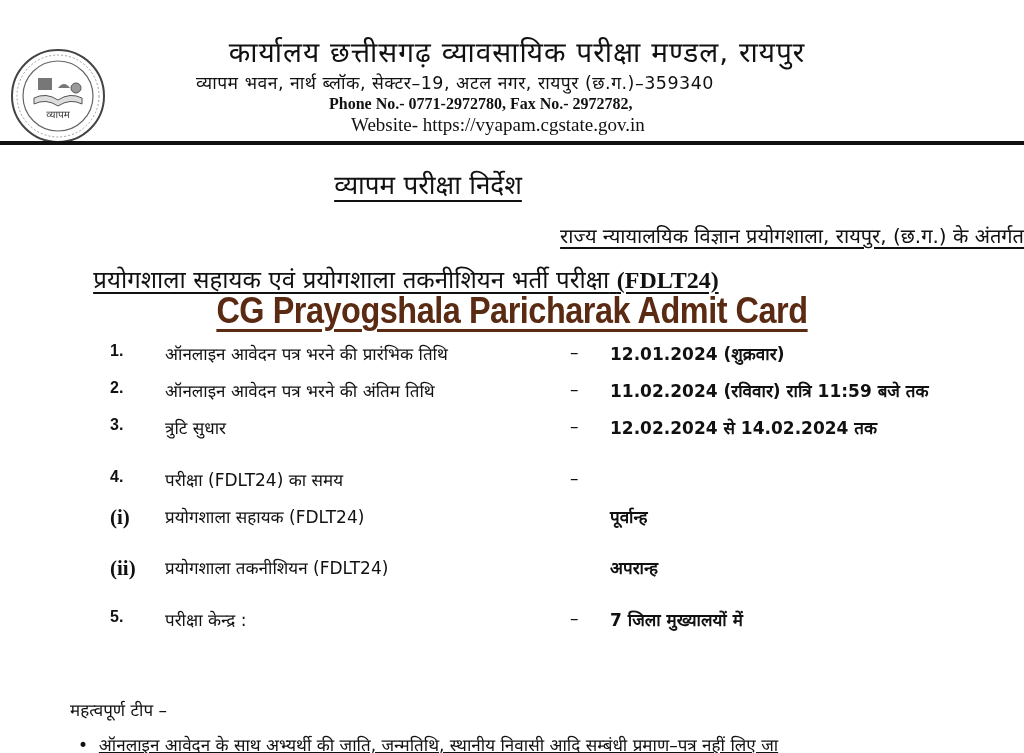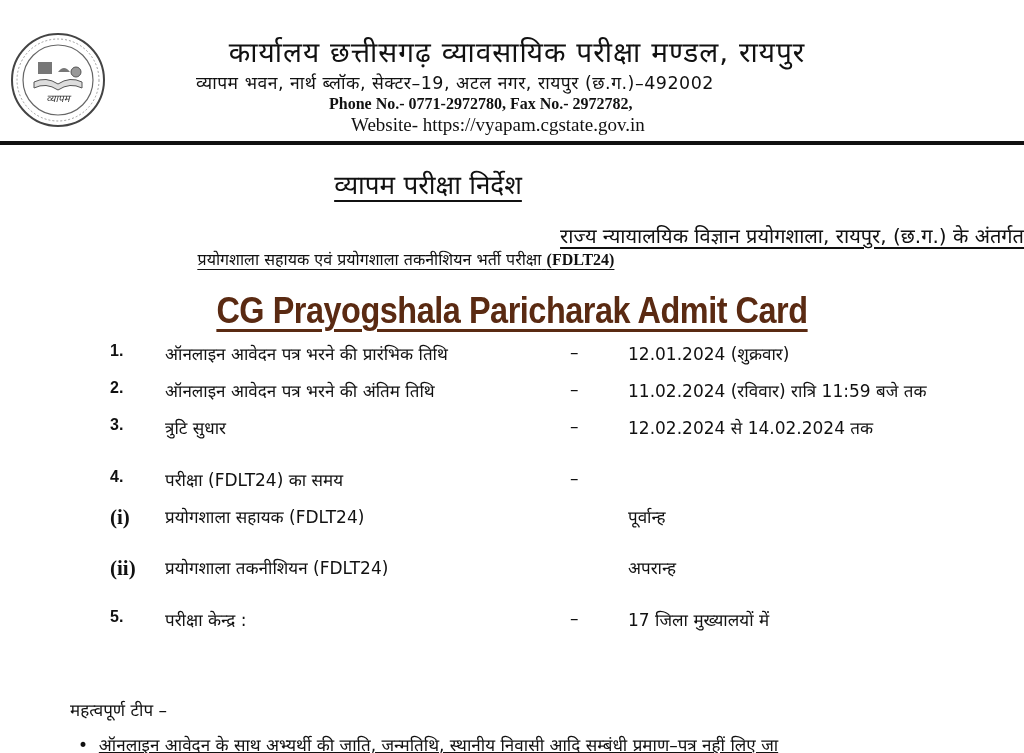--- a/index.html
+++ b/index.html
@@ -1,37 +1,37 @@
 <!DOCTYPE html>
 <html><head>
 <meta charset="utf-8">
 <style>
   html, body { margin:0; padding:0; background:#ffffff; }
   body { width:1024px; height:753px; overflow:hidden; position:relative; color:#111; font-family:"DejaVu Sans", sans-serif; }
-  .logo { position:absolute; left:10px; top:32px; width:96px; height:96px;font-style:italic; }
+  .logo { position:absolute; left:10px; top:48px; width:96px; height:96px; }
   .hdr-title { position:absolute; left:0; width:1024px; top:32px; text-align:center; font-size:28px; letter-spacing:1px; padding-left:10px; box-sizing:border-box; }
   .hdr-title span { display:inline-block; }
   .hdr-addr { position:absolute; left:196px; top:70px; font-size:17.5px; letter-spacing:0.5px; }
   .hdr-phone { position:absolute; left:329px; top:95px; font-family:"Liberation Serif", serif; font-weight:bold; font-size:16px; }
   .hdr-web { position:absolute; left:351px; top:114px; font-family:"Liberation Serif", serif; font-size:19px; }
   .rule { position:absolute; left:0; top:141px; width:1024px; height:4px; background:#111; }
   .doc-head { position:absolute; left:0; width:856px; top:166px; text-align:center; font-size:26px; }
   .doc-head span { text-decoration:underline; text-underline-offset:6px; }
   .sub1 { position:absolute; left:0; width:1024px; top:222px; text-align:right; font-size:20px; }
-  .sub2 { position:absolute; left:0; width:812px; top:248px; text-align:center; font-size:16px; }
+  .sub2 { position:absolute; left:0; width:812px; top:262px; text-align:center; font-size:24px; }
   .sub1 span, .sub2 span { text-decoration:underline; text-underline-offset:4px; }
   .sub2 b { font-family:"Liberation Serif", serif; font-weight:bold; }
   .banner { position:absolute; left:0; width:1024px; top:290px; text-align:center; font-family:"Liberation Sans", sans-serif; font-weight:bold; font-size:36px; color:#5a2a12; letter-spacing:-0.5px; transform:scaleX(0.9); }
   .banner span { text-decoration:underline; text-decoration-thickness:3px; text-underline-offset:6px; }
   .row { position:absolute; left:0; width:1024px; font-size:17px; }
   .row .num { position:absolute; left:110px; font-family:"Liberation Sans", sans-serif; font-weight:bold; font-size:16px; }
   .row .num.roman { left:110px; font-family:"Liberation Serif", serif; font-size:21px; }
   .row .lbl { position:absolute; left:165px; }
   .row .dash { position:absolute; left:570px; }
-  .row .val { position:absolute; left:628px; }
+  .row .val { position:absolute; left:610px;font-weight:bold; }
   .tip { position:absolute; left:70px; top:698px; font-size:17px; }
   .bullet { position:absolute; left:78px; top:733px; font-size:17px; white-space:nowrap; }
 </style>
 </head>
 <body>
 
 <div class="logo">
   <svg width="96" height="96" viewBox="0 0 96 96">
     <circle cx="48" cy="48" r="46" fill="#fff" stroke="#444" stroke-width="2"></circle>
     <circle cx="48" cy="48" r="35" fill="#fff" stroke="#666" stroke-width="1.2"></circle>
@@ -40,21 +40,21 @@
     <path d="M48 40 q6 -8 12 0 z" fill="#777"></path>
     <circle cx="66" cy="40" r="5" fill="#999" stroke="#555"></circle>
     <path d="M24 50 q12 -6 24 2 q12 -8 24 -2 l0 6 q-12 -6 -24 2 q-12 -8 -24 -2 z" fill="#ddd" stroke="#555"></path>
     <text x="48" y="70" text-anchor="middle" font-size="10" fill="#333" font-family="DejaVu Sans, sans-serif">व्यापम</text>
   </svg>
 </div>
 
 <div class="hdr-title">
   <span>कार्यालय छत्तीसगढ़ व्यावसायिक परीक्षा मण्डल, रायपुर</span>
 </div>
-<div class="hdr-addr">व्यापम भवन, नार्थ ब्लॉक, सेक्टर–19, अटल नगर, रायपुर (छ.ग.)–492002</div>
+<div class="hdr-addr">व्यापम भवन, नार्थ ब्लॉक, सेक्टर–19, अटल नगर, रायपुर (छ.ग.)–359340</div>
 <div class="hdr-phone">Phone No.- 0771-2972780,  Fax No.-  2972782,</div>
 <div class="hdr-web">Website- https://vyapam.cgstate.gov.in</div>
 <div class="rule"></div>
 
 <div class="doc-head"><span>व्यापम परीक्षा निर्देश</span></div>
 <div class="sub1"><span>राज्य न्यायालयिक विज्ञान प्रयोगशाला, रायपुर, (छ.ग.) के अंतर्गत</span></div>
 <div class="sub2"><span><span>प्रयोगशाला सहायक एवं प्रयोगशाला तकनीशियन भर्ती परीक्षा</span> <b>(FDLT24)</b></span></div>
 <div class="banner"><span>CG Prayogshala Paricharak Admit Card</span></div>
 
 <div class="row" style="top:342px">
@@ -88,19 +88,19 @@
 </div>
 <div class="row" style="top:556px">
   <span class="num roman" style="font-weight:bold">(ii)</span>
   <span class="lbl">प्रयोगशाला तकनीशियन (FDLT24)</span>
   <span class="val">अपरान्ह</span>
 </div>
 <div class="row" style="top:608px">
   <span class="num">5.</span>
   <span class="lbl">परीक्षा केन्द्र :</span>
   <span class="dash">–</span>
-  <span class="val">17 जिला मुख्यालयों में</span>
+  <span class="val">7 जिला मुख्यालयों में</span>
 </div>
 
 <div class="tip">महत्वपूर्ण टीप –</div>
 <div class="bullet">
   <span>•</span>&nbsp;&nbsp;<span style="text-decoration:underline">ऑनलाइन आवेदन के साथ अभ्यर्थी की जाति, जन्मतिथि, स्थानीय निवासी आदि सम्बंधी प्रमाण–पत्र नहीं लिए जा</span>
 </div>
 
 </body></html>

